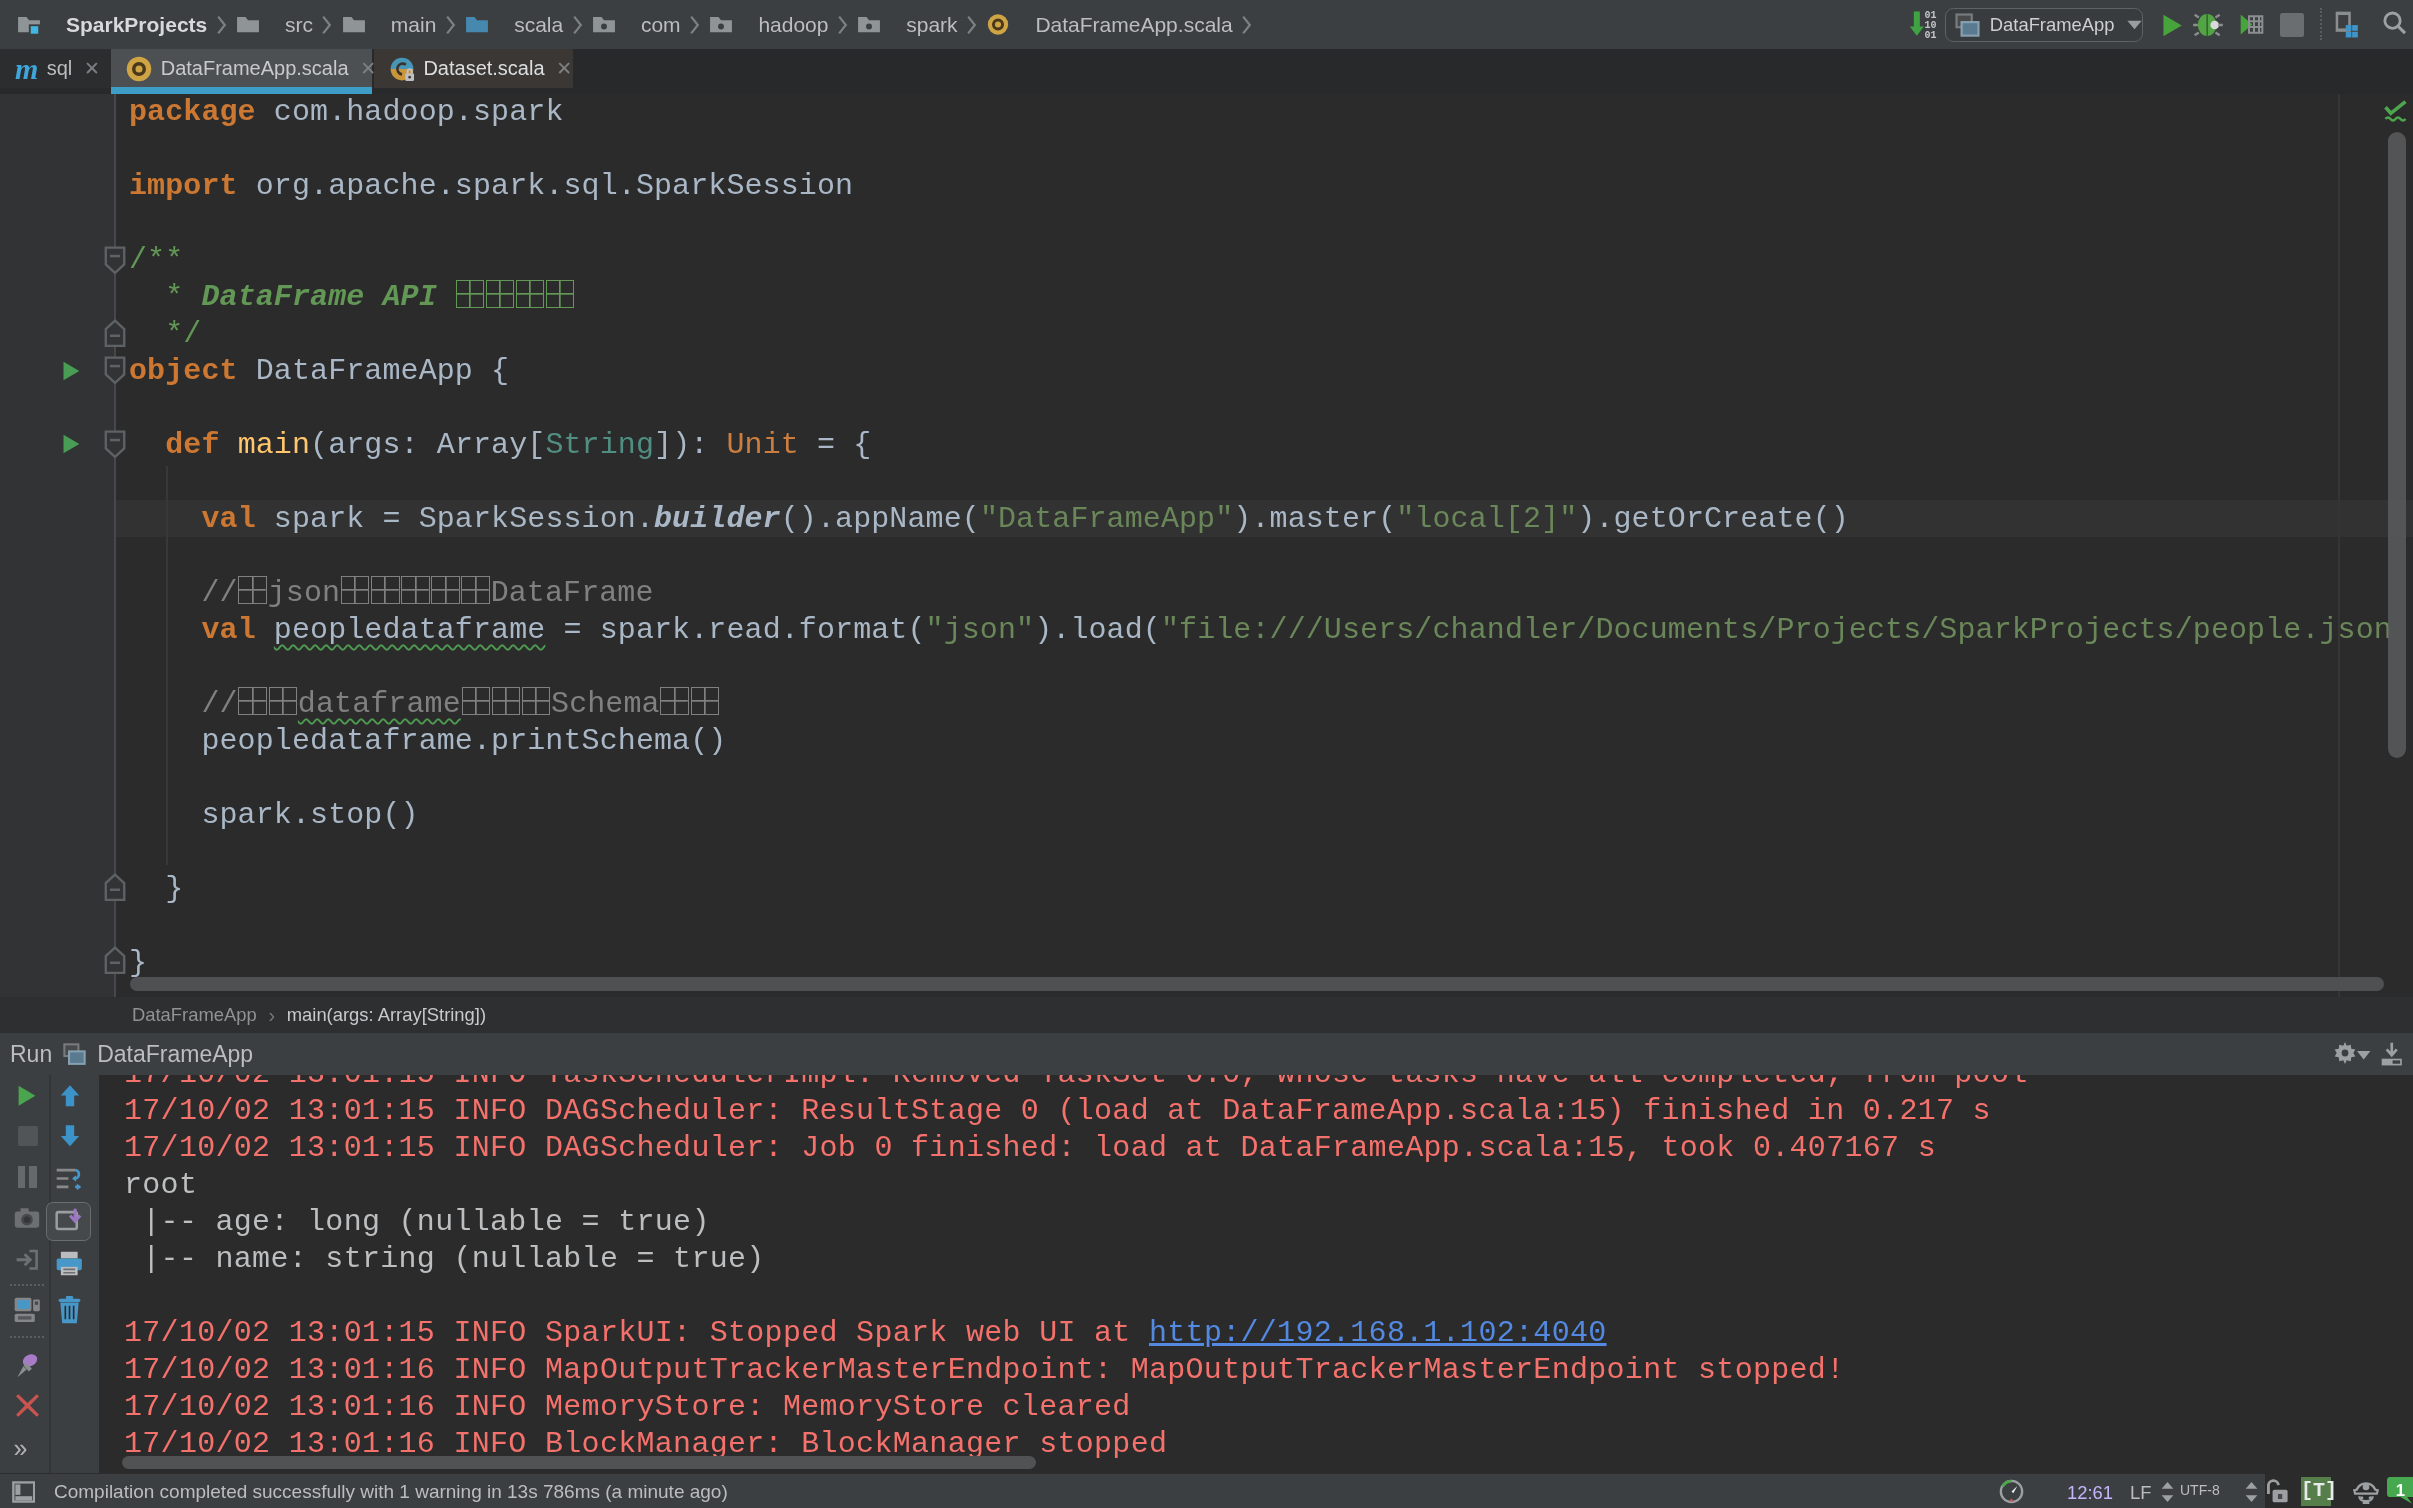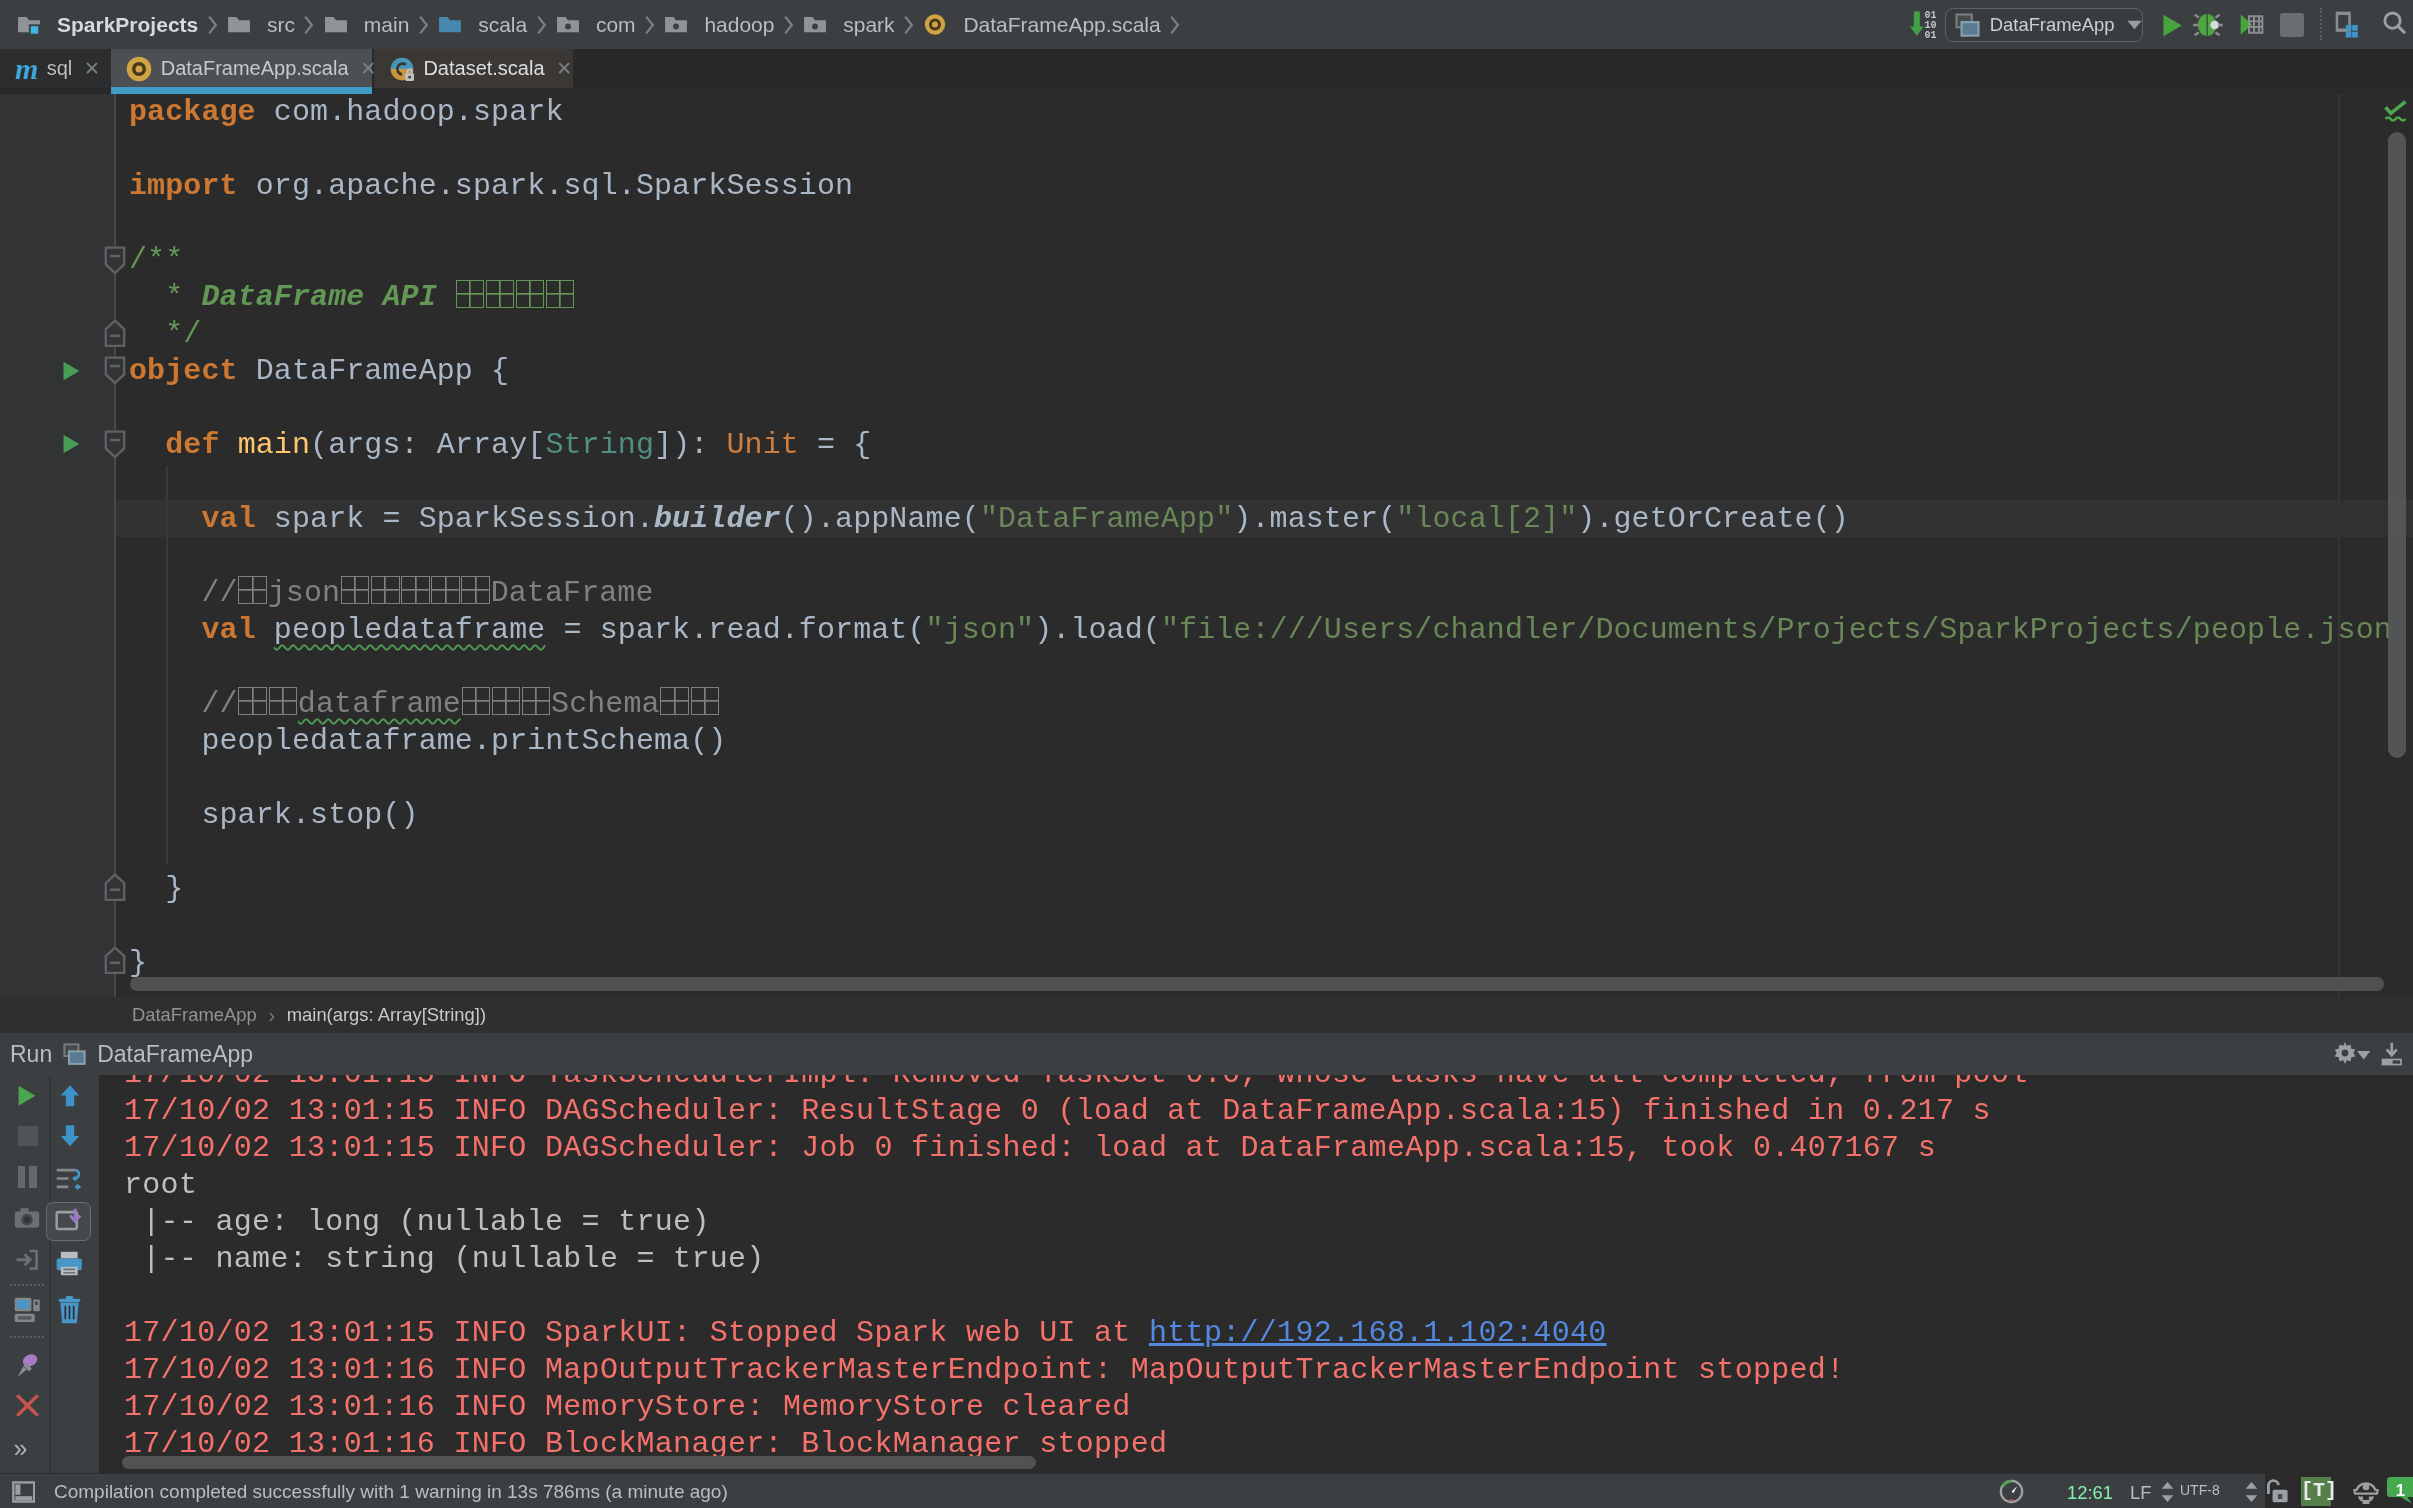--- a/index.html
+++ b/index.html
@@ -4,21 +4,21 @@
 <style>
   * { margin:0; padding:0; box-sizing:border-box; }
   svg { flex-shrink:0; }
   html,body { width:2413px; height:1508px; background:#2b2b2b; overflow:hidden; }
   body { font-family:"Liberation Sans", sans-serif; position:relative; }
   .abs { position:absolute; }
   
   #toolbar { left:0; top:0; width:2413px; height:49px; background:#3c3f41; }
   #crumbs { left:16px; top:0; height:49px; display:flex; align-items:center; color:#bbbdbf; font-size:21px; }
   #crumbs svg.sep { margin:0 8.4px; flex-shrink:0; }
-  #crumbs .it { display:flex; align-items:center; gap:15px; }
+  #crumbs .it { display:flex; align-items:center; gap:24px; }
   #crumbs svg { display:block; }
   .bold { font-weight:bold; color:#d7d9db; }
   
   #tabbar { left:0; top:49px; width:2413px; height:45px; background:#27292a; }
   .tab { position:absolute; top:0; height:39px; display:flex; align-items:center; font-size:20px; color:#bbbdbf; }
   #tab1 { left:0; width:111px; background:#2b2d2e; }
   #tab2 { left:111px; width:261px; background:#4c5052; color:#c7c9cb; }
   #tab3 { left:374px; width:199px; background:#3b3734; color:#dcdee0; }
   #underline { left:111px; top:38px; width:261px; height:7.5px; background:#3d9dc6; position:absolute; }
   .tabx { color:#7d8082; font-size:19px; margin-left:11.7px; }
@@ -373,21 +373,21 @@
         <rect x="0.8" y="0.8" width="12.4" height="11.4" fill="none" stroke="#9da0a2" stroke-width="1.4"></rect>
         <rect x="2" y="9" width="10" height="2.5" fill="#9da0a2"></rect>
         <rect x="2" y="2" width="3" height="6.2" fill="#9da0a2"></rect>
       </svg>
     <svg class="ico" style="left:1999px;top:5px" width="25" height="25" viewBox="0 0 15 15">
         <circle cx="7.5" cy="7.5" r="6.4" fill="none" stroke="#9da0a2" stroke-width="1.4"></circle>
         <path d="M2.2 4.5A6.1 6.1 0 017.5 1.4" fill="none" stroke="#4da54d" stroke-width="1.8"></path>
         <path d="M7.5 7.5L11 4.2 8.6 8.6z" fill="#e8eaec"></path>
         <path d="M6.2 13.5l1.3-2 1.3 2" fill="#c75450"></path>
       </svg>
-    <div class="ico" style="left:2067px;top:7.5px;font-size:18.4px;color:#86efac;">12:61</div>
+    <div class="ico" style="left:2067px;top:7.5px;font-size:18.4px;color:#c4b5fd;">12:61</div>
     <div class="ico" style="left:2130px;top:7.5px;font-size:18.4px;color:#bbbdbf;">LF</div>
     <svg class="ico" style="left:2160px;top:8.4px" width="15" height="20" viewBox="0 0 9 12">
         <path d="M4.5 0L8 4H1zM4.5 12L1 8h7z" fill="#9da0a2"></path>
       </svg>
     <div class="ico" style="left:2180px;top:7.5px;font-size:14px;color:#bbbdbf;">UTF-8</div>
     <svg class="ico" style="left:2244px;top:8.4px" width="15" height="20" viewBox="0 0 9 12">
         <path d="M4.5 0L8 4H1zM4.5 12L1 8h7z" fill="#9da0a2"></path>
       </svg>
     <svg class="ico" style="left:2265px;top:5px" width="23.5" height="25" viewBox="0 0 14 15">
         <rect x="4.5" y="6.5" width="9" height="7.5" rx="1" fill="#9da0a2"></rect>

